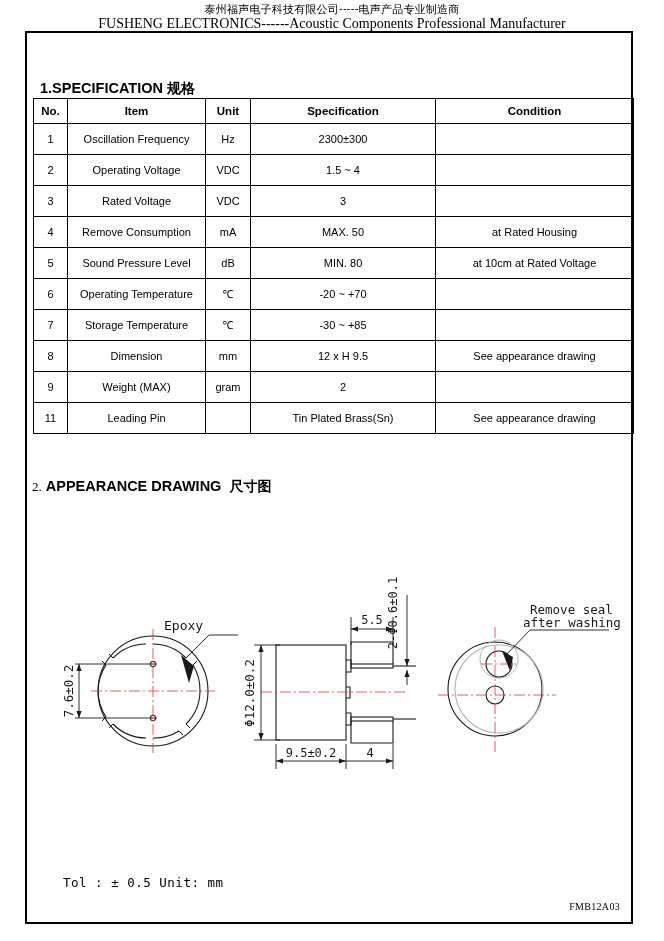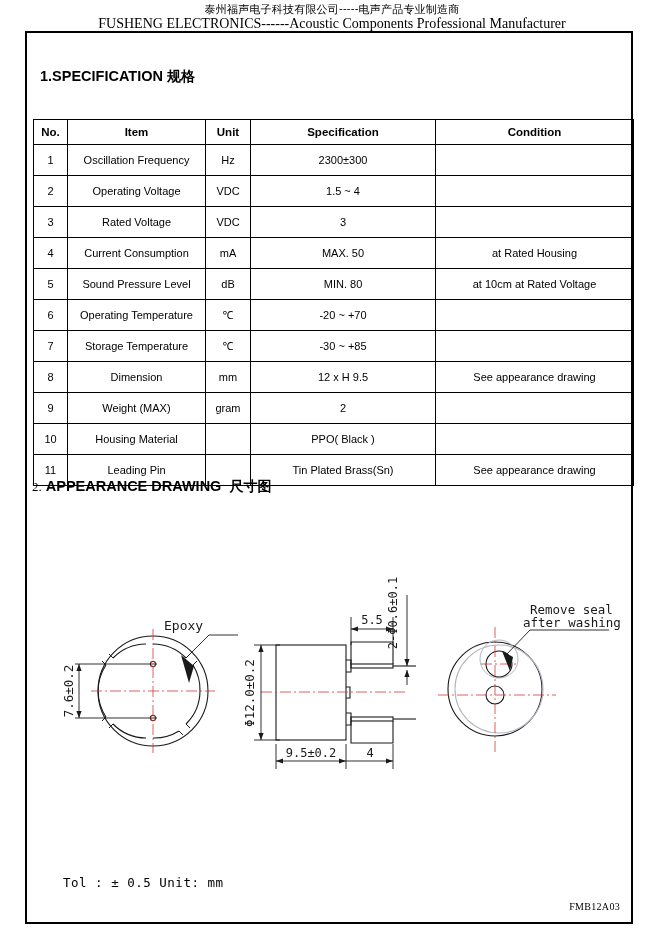--- a/index.html
+++ b/index.html
@@ -49,21 +49,21 @@
   }
 
   
   .section-heading {
     position: absolute;
     font-family: "Liberation Sans", sans-serif;
     font-weight: bold;
     font-size: 14.5px;
     white-space: nowrap;
   }
-  #sec1 { left: 40px; top: 68px; }
+  #sec1 { left: 40px; top: 80px; }
   #sec2 { left: 32px; top: 478px; }
   .sec-num {
     font-family: "Liberation Serif", serif;
     font-weight: normal;
     font-size: 13px;
   }
   .sec-cn {
     font-family: "DejaVu Sans", sans-serif;
     font-weight: bold;
     font-size: 14px;
@@ -71,21 +71,20 @@
 
   
   .spec-table {
     position: absolute;
     left: 33px;
     top: 98px;
     width: 600px;
     border-collapse: collapse;
     table-layout: fixed;
     font-family: "Liberation Sans", sans-serif;
-    margin-top: 21px;
   }
   .spec-table th,
   .spec-table td {
     border: 1px solid #000;
     text-align: center;
     vertical-align: middle;
     font-size: 11px;
     padding: 0;
     height: 30px;
     line-height: 13px;
@@ -176,21 +175,21 @@
       </tr>
       <tr>
         <td>3</td>
         <td>Rated Voltage</td>
         <td>VDC</td>
         <td>3</td>
         <td></td>
       </tr>
       <tr>
         <td>4</td>
-        <td>Current Consumption</td>
+        <td>Remove Consumption</td>
         <td>mA</td>
         <td>MAX. 50</td>
         <td>at Rated Housing</td>
       </tr>
       <tr>
         <td>5</td>
         <td>Sound Pressure Level</td>
         <td>dB</td>
         <td>MIN. 80</td>
         <td>at 10cm at Rated Voltage</td>
@@ -214,27 +213,20 @@
         <td>Dimension</td>
         <td>mm</td>
         <td>12 x H 9.5</td>
         <td>See appearance drawing</td>
       </tr>
       <tr>
         <td>9</td>
         <td>Weight (MAX)</td>
         <td>gram</td>
         <td>2</td>
-        <td></td>
-      </tr>
-      <tr>
-        <td>10</td>
-        <td>Housing Material</td>
-        <td></td>
-        <td>PPO( Black )</td>
         <td></td>
       </tr>
       <tr>
         <td>11</td>
         <td>Leading Pin</td>
         <td></td>
         <td>Tin Plated Brass(Sn)</td>
         <td>See appearance drawing</td>
       </tr>
     </tbody>

